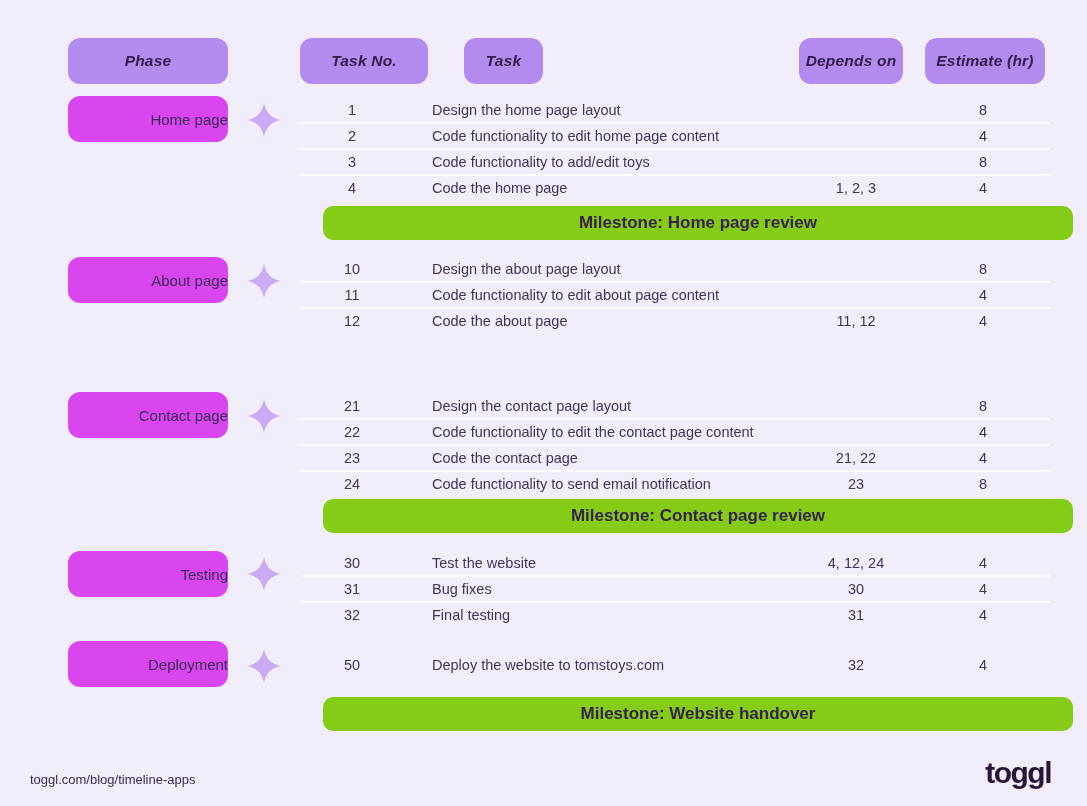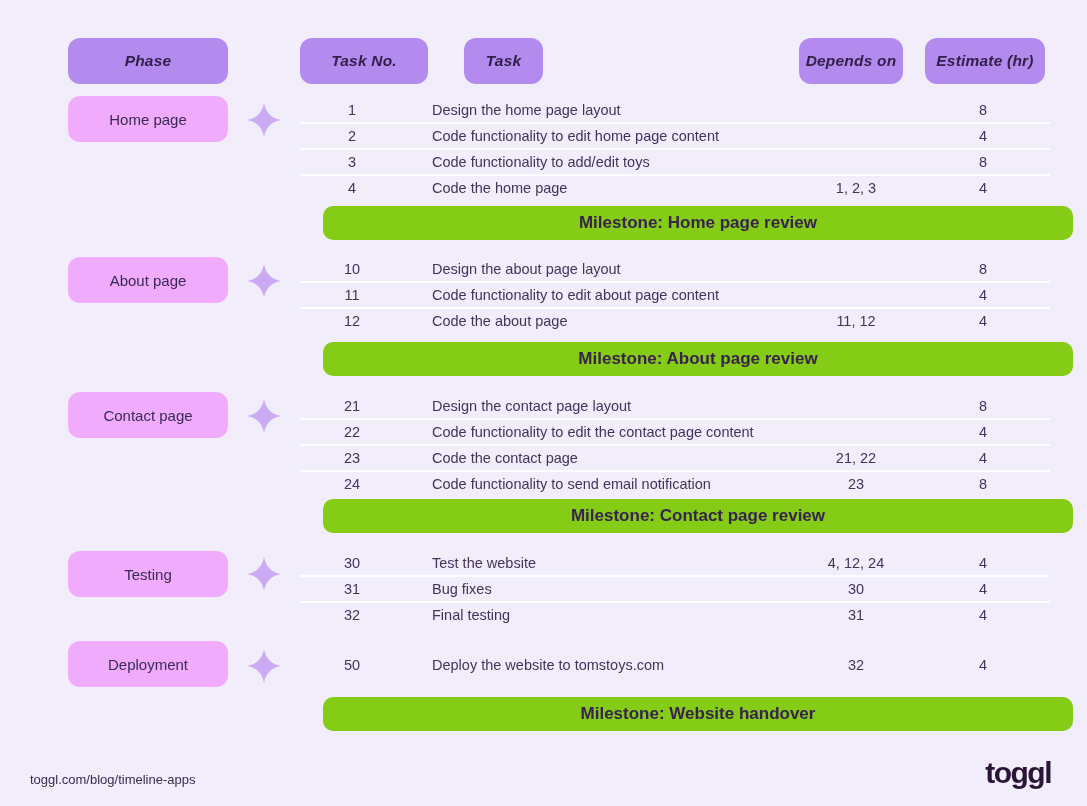--- a/index.html
+++ b/index.html
@@ -23,24 +23,24 @@
   }
   .pill.header{
     background:#B38BEF;
     color:#33204A;
     font-weight:700;font-style:italic;
     font-size:15.5px;
     letter-spacing:.2px;
     top:38px;
   }
   .pill.phase{
-    background:#f0abfc;
+    background:#d946ef;
     color:#3A2B52;
     font-size:15px;
-    left:68px;width:160px;
+    left:68px;width:160px;justify-content:flex-end;
   }
   
   .hp-phase{left:68px;width:160px;}
   .hp-taskno{left:300px;width:128px;}
   .hp-task{left:432px;width:79px;margin-left:32px;}
   .hp-depends{left:799px;width:104px;}
   .hp-estimate{left:925px;width:120px;}
   
   .ph-0{top:96px;}
   .ph-1{top:257px;}
@@ -204,21 +204,20 @@
         <div class="c dep"></div>
         <div class="c est">4</div>
       </div>
       <div class="row">
         <div class="c no">12</div>
         <div class="c task">Code the about page</div>
         <div class="c dep">11, 12</div>
         <div class="c est">4</div>
       </div>
     </div>
-    <div class="milestone ms-1">Milestone: About page review</div>
 
     <div class="rows rg-2">
       <div class="row">
         <div class="c no">21</div>
         <div class="c task">Design the contact page layout</div>
         <div class="c dep"></div>
         <div class="c est">8</div>
       </div>
       <div class="row">
         <div class="c no">22</div>

